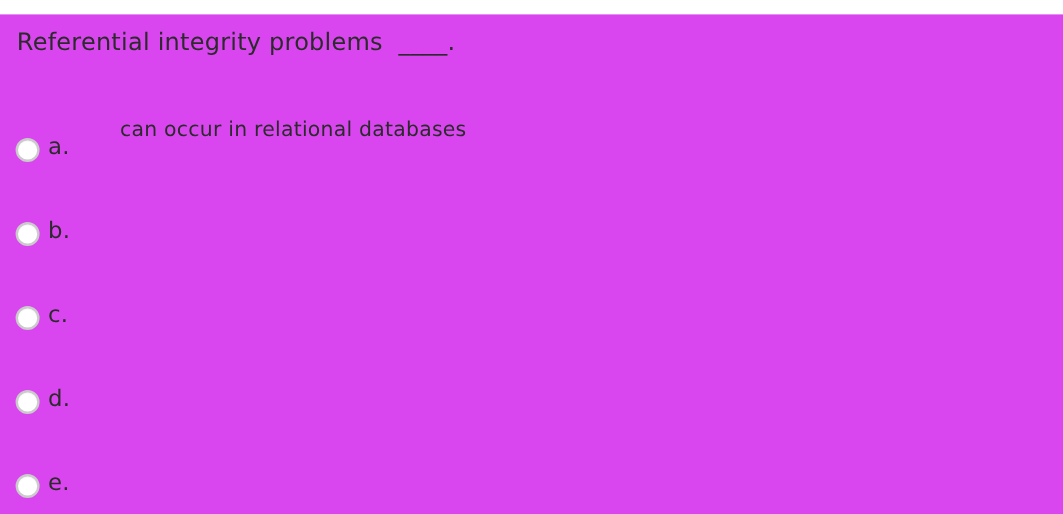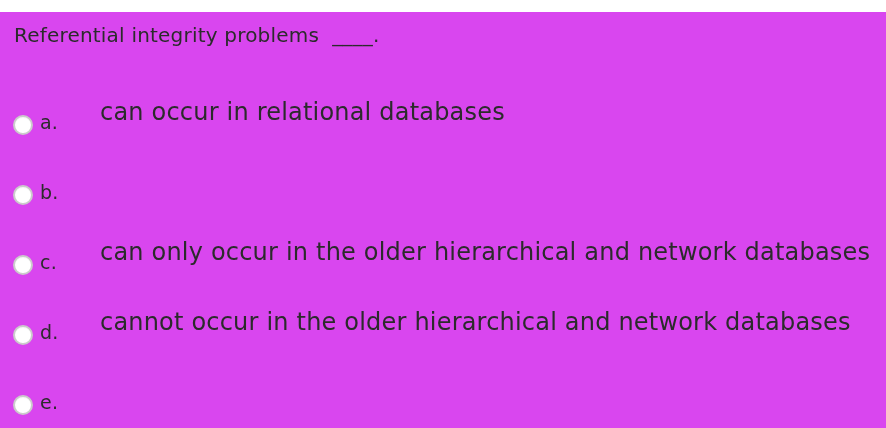--- a/index.html
+++ b/index.html
@@ -55,21 +55,21 @@
     left: 40px;
     top: 13px;
     font-size: 19px;
     letter-spacing: 0.2px;
     color: #2b2b2b;
   }
   .text {
     position: absolute;
     left: 100px;
     top: 0;
-    font-size: 24px;
+    font-size: 17px;
     letter-spacing: 0.2px;
     color: #2b2b2b;
     white-space: nowrap;
     cursor: pointer;
   }
 </style>
 </head>
 <body>
 
 <div class="page">
@@ -85,27 +85,25 @@
     </div>
 
     <div class="option">
       <span class="radio" role="radio" aria-checked="false"></span>
       <span class="letter">b.</span>
     </div>
 
     <div class="option">
       <span class="radio" role="radio" aria-checked="false"></span>
       <span class="letter">c.</span>
-      <span class="text">can only occur in the older hierarchical and network databases</span>
     </div>
 
     <div class="option">
       <span class="radio" role="radio" aria-checked="false"></span>
       <span class="letter">d.</span>
-      <span class="text">cannot occur in the older hierarchical and network databases</span>
     </div>
 
     <div class="option">
       <span class="radio" role="radio" aria-checked="false"></span>
       <span class="letter">e.</span>
     </div>
 
   </div>
 </div>
 

